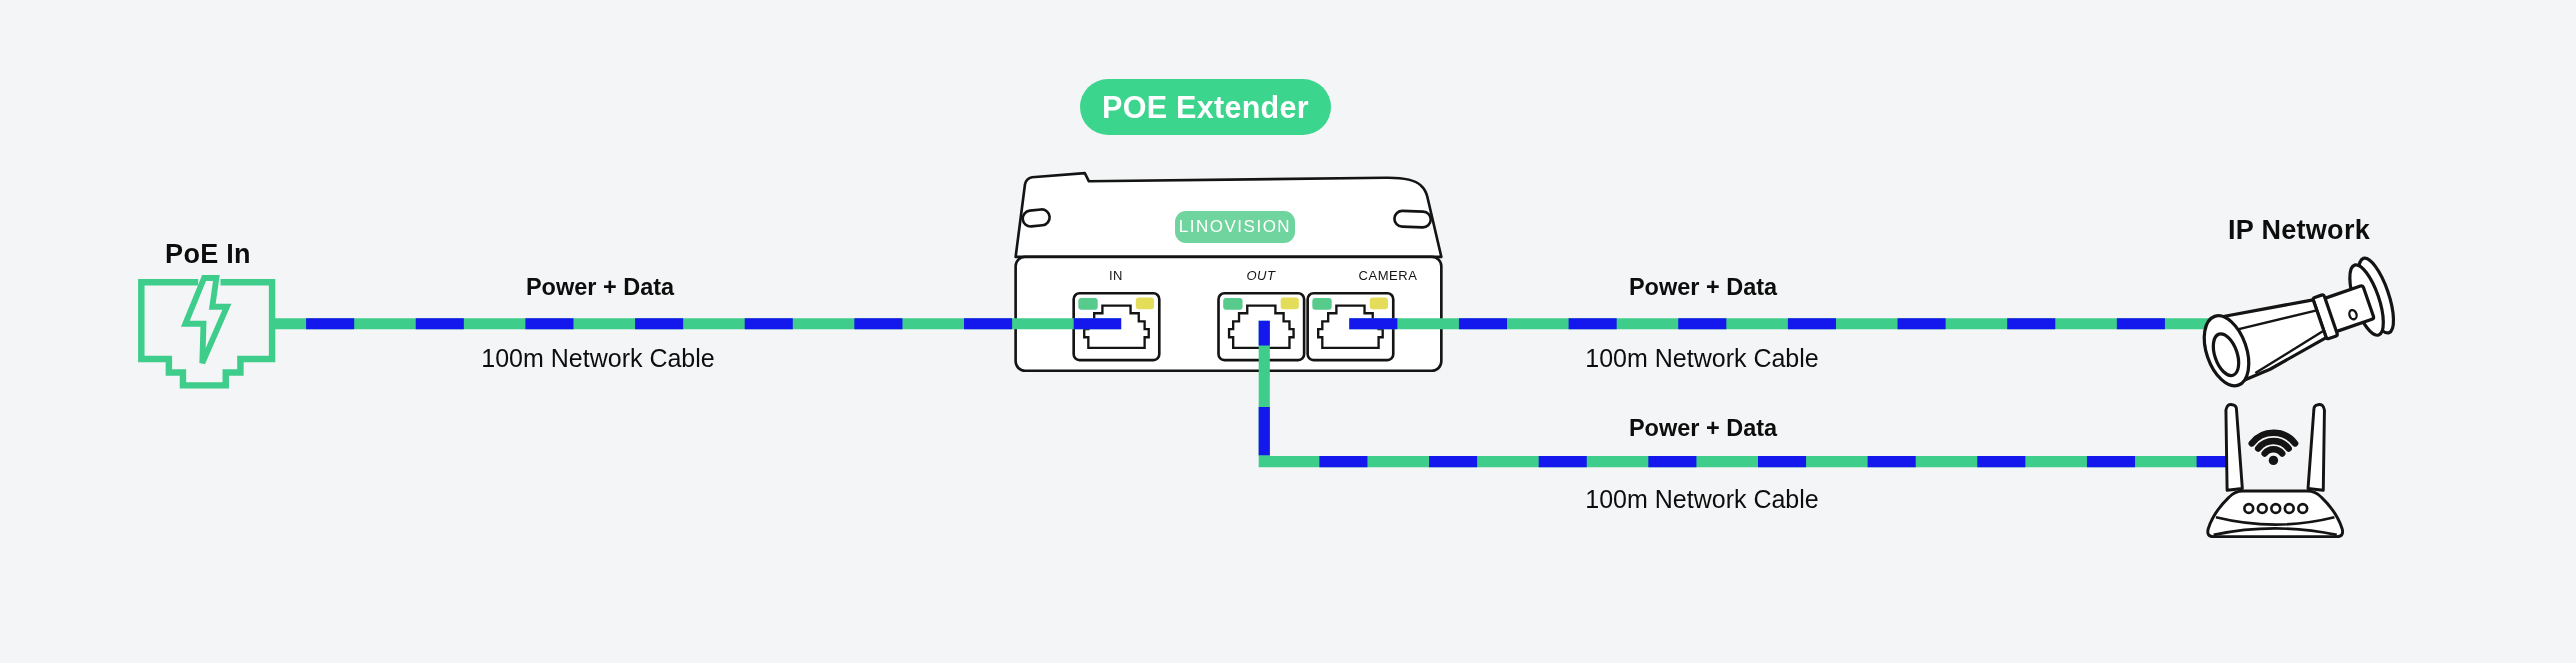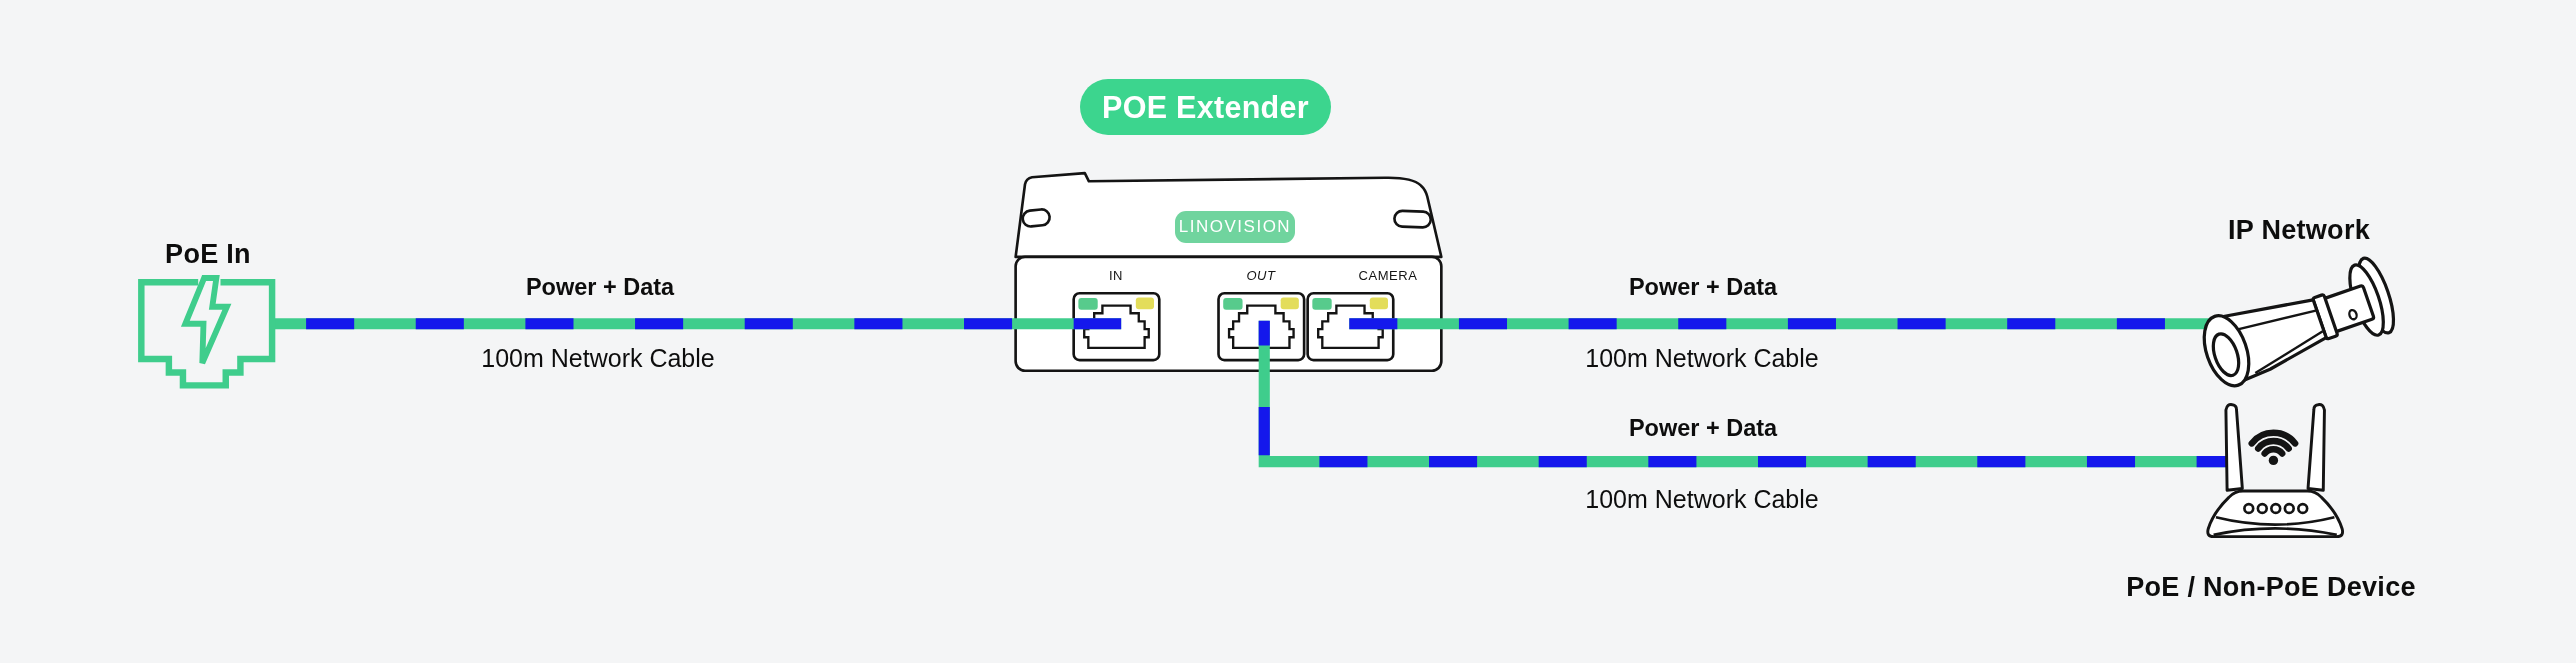--- a/index.html
+++ b/index.html
@@ -120,21 +120,20 @@
         <circle class="wifi-dot" cx="114" cy="100" r="8"></circle>
       </g>
     </g>
   </svg>
 
   <div class="badge">POE Extender</div>
   <div class="logo-pill">LINOVISION</div>
 
   <div class="lbl station-lbl" style="left:208px;top:223px;margin-top:17px;">PoE In</div>
   <div class="lbl station-lbl" style="left:2299px;top:216px;">IP Network</div>
-  <div class="lbl station-lbl" style="left:2271px;top:573px;">PoE / Non-PoE Device</div>
 
   <div class="lbl port-lbl" style="left:1116px;top:269px;">IN</div>
   <div class="lbl port-lbl" style="left:1261px;top:269px;font-style:italic;">OUT</div>
   <div class="lbl port-lbl" style="left:1350px;top:269px;margin-left:38px;">CAMERA</div>
 
   <div class="lbl cable-top-lbl" style="left:600px;top:275px;">Power + Data</div>
   <div class="lbl cable-bot-lbl" style="left:598px;top:345px;">100m Network Cable</div>
 
   <div class="lbl cable-top-lbl" style="left:1703px;top:275px;">Power + Data</div>
   <div class="lbl cable-bot-lbl" style="left:1702px;top:345px;">100m Network Cable</div>

